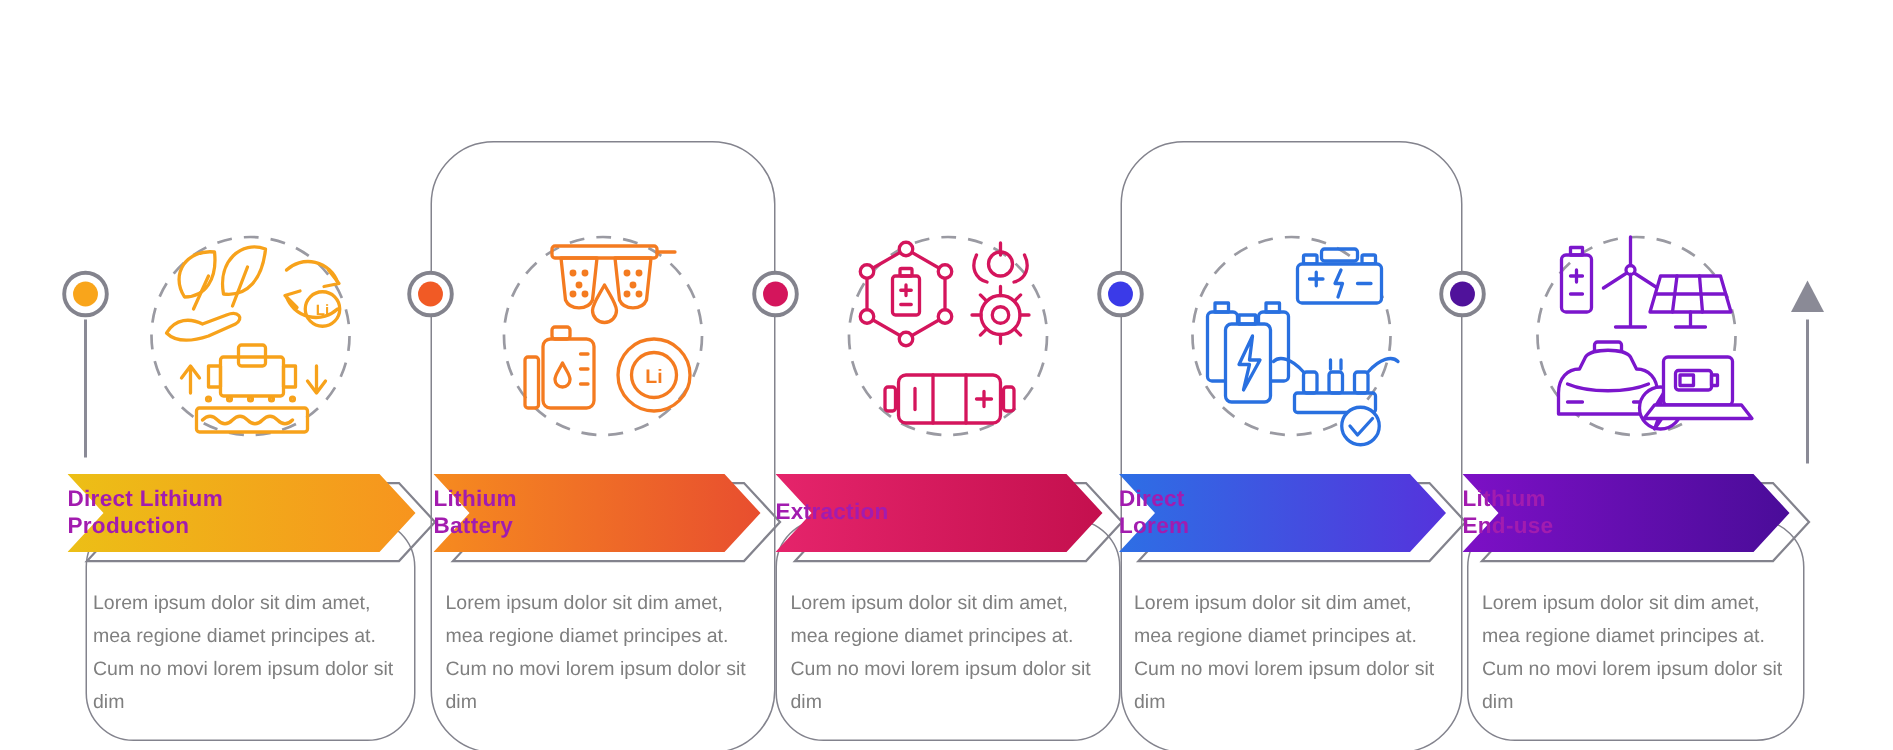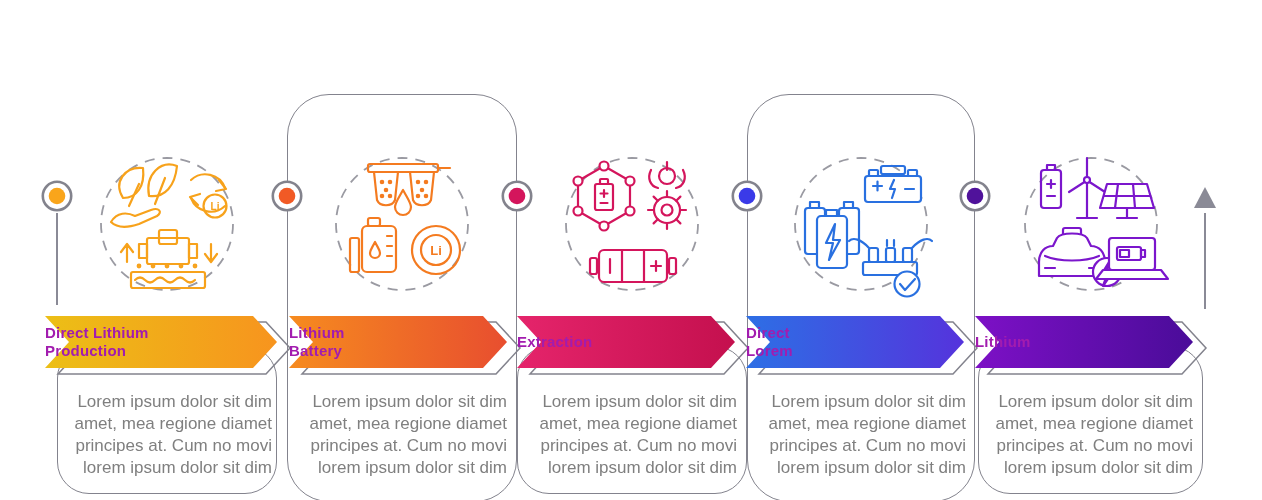--- a/index.html
+++ b/index.html
@@ -15,22 +15,22 @@
   .tall-rect{border-radius:42px;}
   .text-rect{border-radius:32px;}
   .icon-svg{position:absolute;z-index:2;}
   .arrow-wrap{position:absolute;z-index:3;}
   .arrow-title{
     position:absolute;z-index:4;display:flex;flex-direction:column;justify-content:center;
     color:#a21caf;font-weight:bold;font-size:15px;line-height:18px;
     height:52px;pointer-events:none;letter-spacing:.2px;
   }
   .desc{
-    position:absolute;z-index:2;color:#7F7F7F;font-size:17px;line-height:22px;
-    text-align:right;
+    position:absolute;z-index:2;color:#7F7F7F;font-size:13px;line-height:22px;
+    text-align:left;
   }
   .node{position:absolute;z-index:5;}
   .tl-line{position:absolute;width:2px;background:#8A8A96;z-index:1;}
   .end-arrow{
     position:absolute;width:0;height:0;z-index:5;
     border-left:11px solid transparent;border-right:11px solid transparent;
     border-bottom:21px solid #8A8A96;
   }
   .ic{stroke:currentColor;fill:none;stroke-width:2.2;stroke-linecap:round;stroke-linejoin:round;}
   .ic-fill{fill:#fff;stroke:currentColor;stroke-width:2.2;stroke-linecap:round;stroke-linejoin:round;}
@@ -300,20 +300,21 @@
             <stop offset="0" stop-color="#7D10C6"></stop>
             <stop offset="1" stop-color="#4A0C99"></stop>
           </linearGradient>
         </defs>
         <path transform="translate(13,6)" fill="none" stroke="#83838D" stroke-width="1.5" d="M0,0 L194,0 L218,26 L194,52 L0,52 L24,26 Z"></path>
         <path fill="url(#grad5)" d="M0,0 L194,0 L218,26 L194,52 L0,52 L24,26 Z"></path>
       </svg>
     </div>
     <div class="arrow-title" style="left:975px;top:272px;width:218px;">
       <span>Lithium</span>
+      <span>End-use</span>
     </div>
 
     <div class="desc" style="left:988px;top:347px;width:205px;">Lorem ipsum dolor sit dim amet, mea regione diamet principes at. Cum no movi lorem ipsum dolor sit dim</div>
   </div>
 
   <div class="tl-line" style="left:56px;top:169px;height:92px;"></div>
 
   <svg class="node" style="left:40px;top:135px;" width="34" height="34">
     <circle cx="17" cy="17" r="14.2" fill="#fff" stroke-width="2.6" stroke="#83838D"></circle>
     <circle cx="17" cy="17" r="8.3" fill="#F9A51B"></circle>

